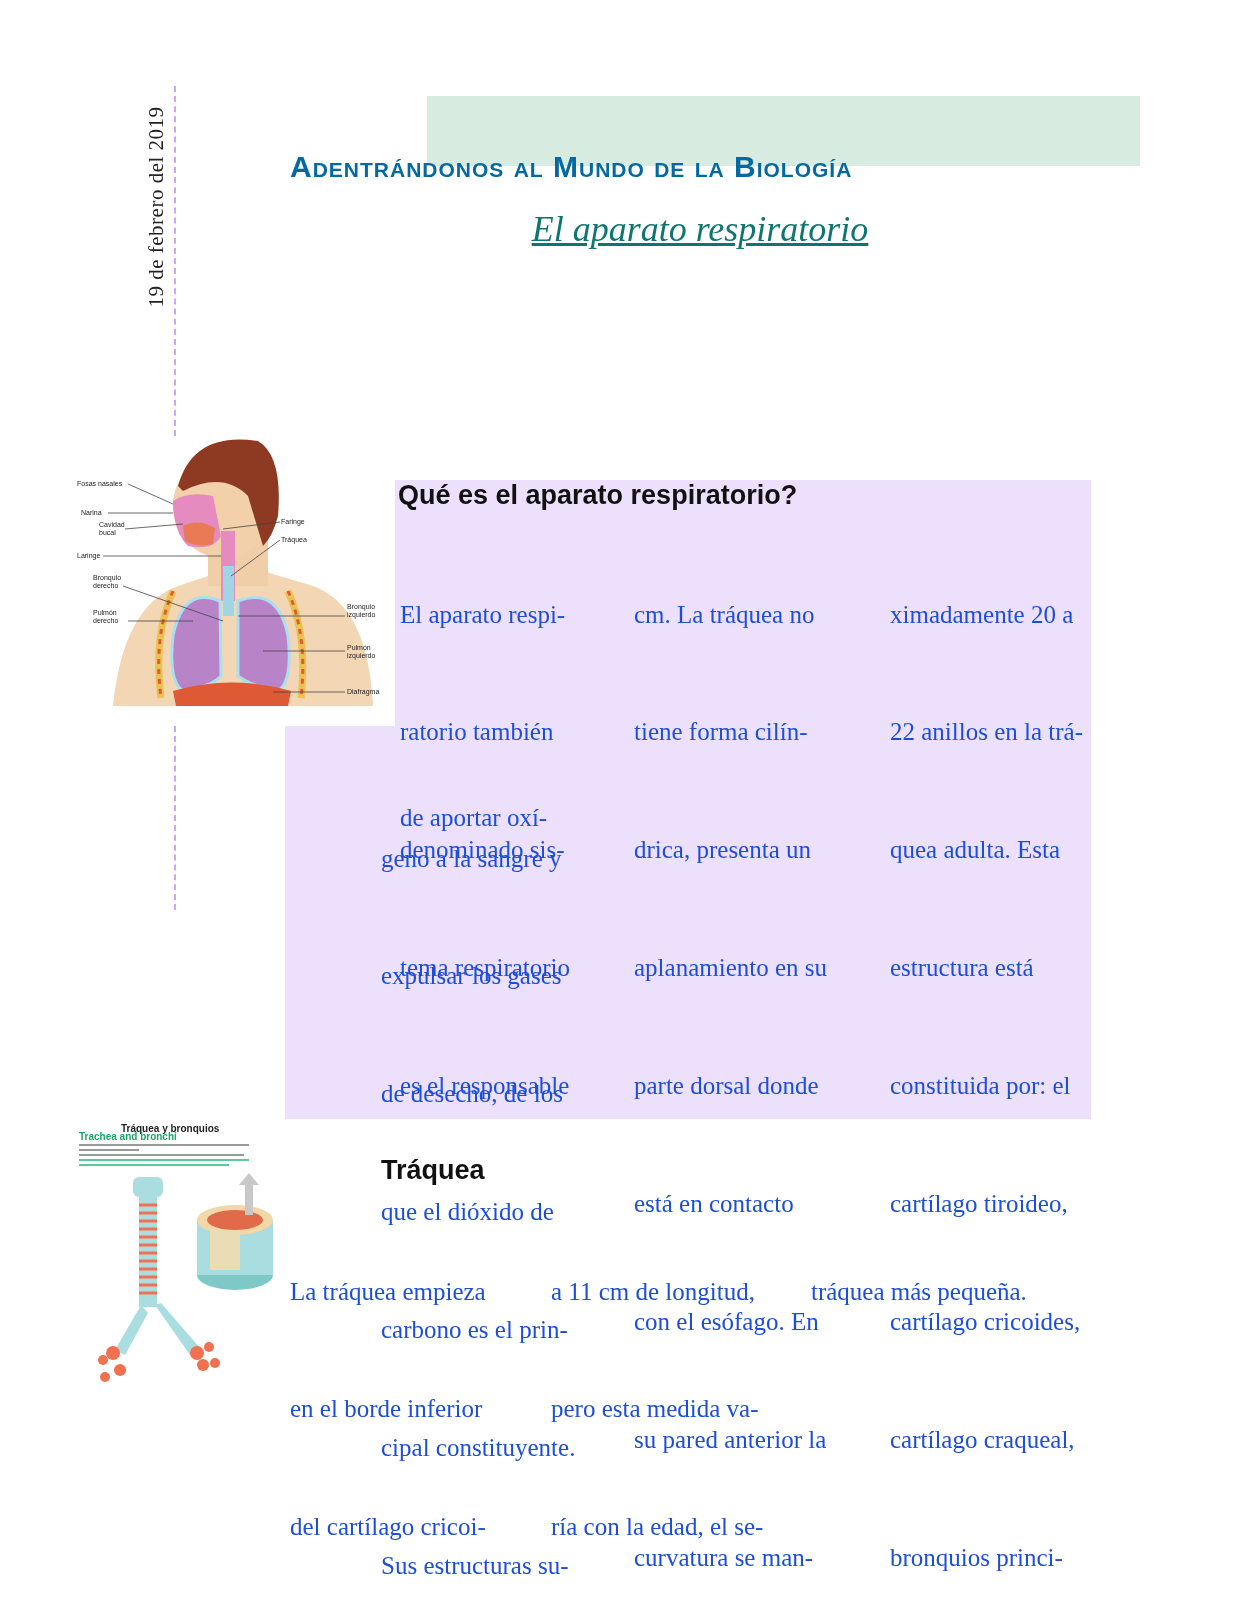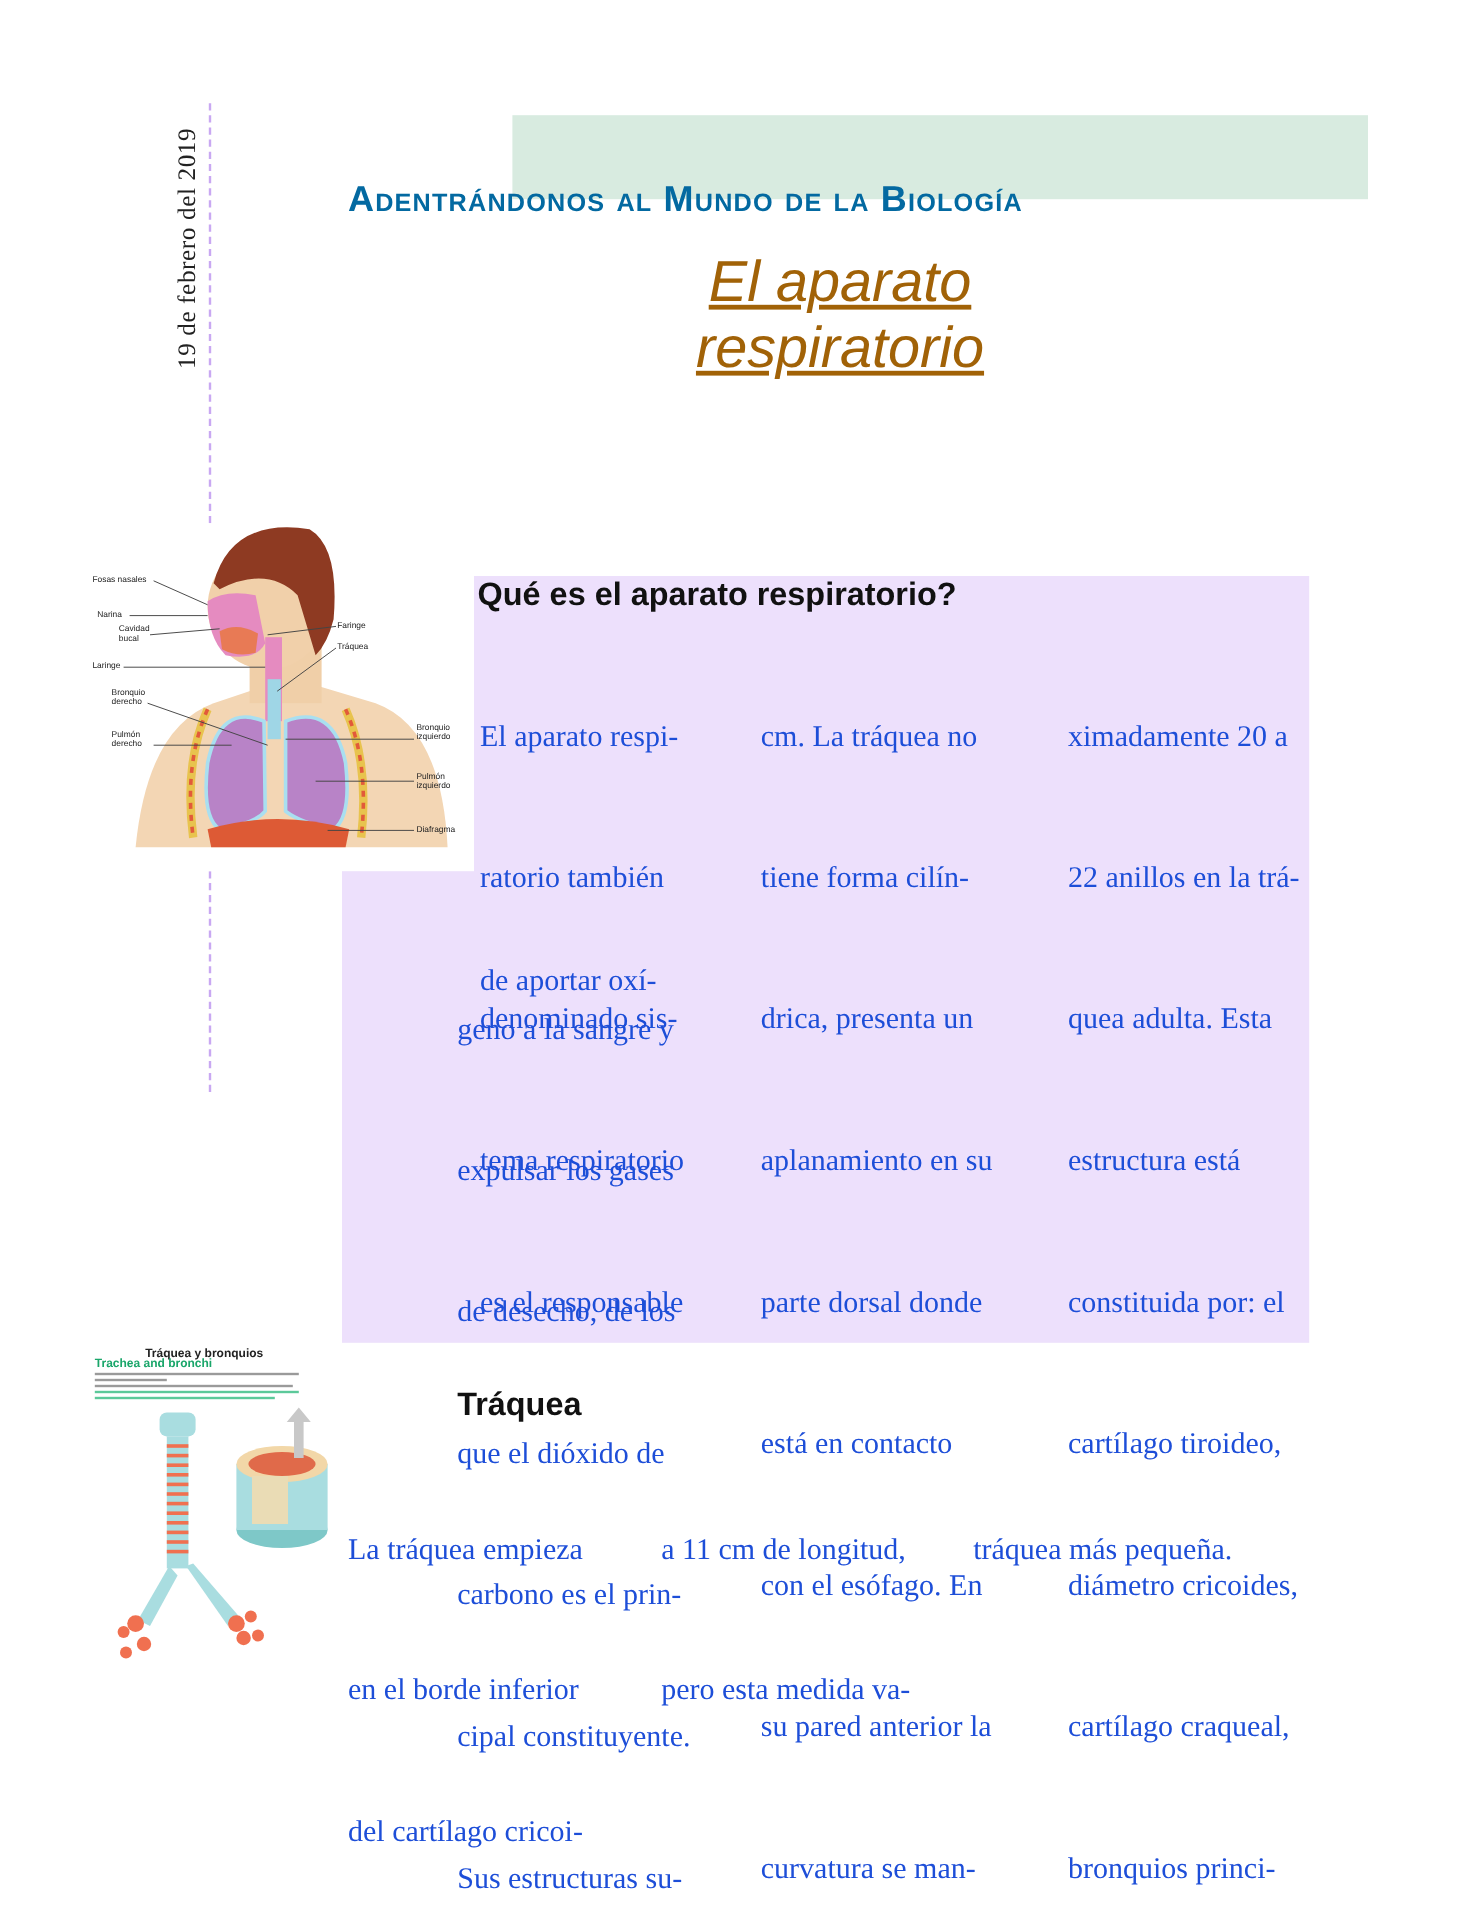--- a/index.html
+++ b/index.html
@@ -4,21 +4,21 @@
 <style>
   html, body { margin:0; padding:0; background:#ffffff; }
   body { width:1236px; height:1600px; position:relative; overflow:hidden; font-family:"Liberation Serif", serif; color:#1a1a1a; }
 
   .date-vertical { position:absolute; left:141px; top:92px; width:30px; height:230px; }
   .date-vertical span { position:absolute; left:50%; top:50%; transform:translate(-50%,-50%) rotate(-90deg); white-space:nowrap; font-family:"Liberation Serif", serif; font-size:21px; color:#222; letter-spacing:0.5px; }
   .dash-line { position:absolute; left:174px; width:0; border-left:2px dashed #c9a8f2; }
 
   .header-band { position:absolute; left:427px; top:96px; width:713px; height:70px; background:#d8ebe0; }
   .main-title { position:absolute; left:290px; top:150px; width:830px; font-family:"Liberation Sans", sans-serif; font-weight:bold; font-size:30px; color:#0369a1; letter-spacing:1px; font-variant:small-caps; white-space:nowrap; }
-  .subtitle { position:absolute; left:500px; top:208px; width:400px; text-align:center; font-family:Liberation Sans, sans-serif; font-style:italic; font-size:48px; text-decoration:underline; color:#a16207; }
+  .subtitle { position:absolute; left:500px; top:208px; width:400px; text-align:center; font-family:Liberation Serif, serif; font-style:italic; font-size:36px; text-decoration:underline; color:#0f766e; }
 
   .fig1 { position:absolute; left:73px; top:436px; width:322px; height:290px; background:#fff; }
   .fig-label { position:absolute; font-family:"Liberation Sans", sans-serif; font-size:7px; color:#222; line-height:8px; white-space:nowrap; }
 
   .purple-box { position:absolute; left:285px; top:480px; width:806px; height:639px; background:#ede0fc; }
   .purple-box .cover { position:absolute; left:0; top:0; width:110px; height:244px; background:#ffffff; }
   .sec-title { position:absolute; font-family:Liberation Sans, sans-serif; font-weight:bold; font-size:27px; color:#111; white-space:nowrap; }
   .col { position:absolute; font-family:"Liberation Serif", serif; font-size:25px; line-height:39.3px; color:#1d4ed8; white-space:pre; }
 
   .fig2 { position:absolute; left:75px; top:1115px; width:200px; height:280px; }
@@ -140,21 +140,21 @@
   
 </div>
 
 <div class="col" style="left:890px;top:516px;">
   <div>ximadamente 20 a</div>
   <div>22 anillos en la trá-</div>
   <div>quea adulta. Esta</div>
   <div>estructura está</div>
   <div>constituida por: el</div>
   <div>cartílago tiroideo,</div>
-  <div>diámetro cricoides,</div>
+  <div>cartílago cricoides,</div>
   <div>cartílago craqueal,</div>
   <div>bronquios princi-</div>
   
 </div>
 
 <div class="fig2">
   <div class="t1">Tráquea y bronquios</div>
   <div class="t2">Trachea and bronchi</div>
   <div class="lines">
     <div style="width:170px"></div>
@@ -213,20 +213,21 @@
   <div>La tráquea empieza</div>
   <div>en el borde inferior</div>
   <div>del cartílago cricoi-</div>
   
   
   
 </div>
 <div class="col" style="left:551px;top:1193px;">
   <div>a 11 cm de longitud,</div>
   <div>pero esta medida va-</div>
+  <div>ría con la edad, el se-</div>
   
   
   
 </div>
 <div class="col" style="left:811px;top:1193px;">
   <div>tráquea más pequeña.</div>
   
   
   
 </div>

